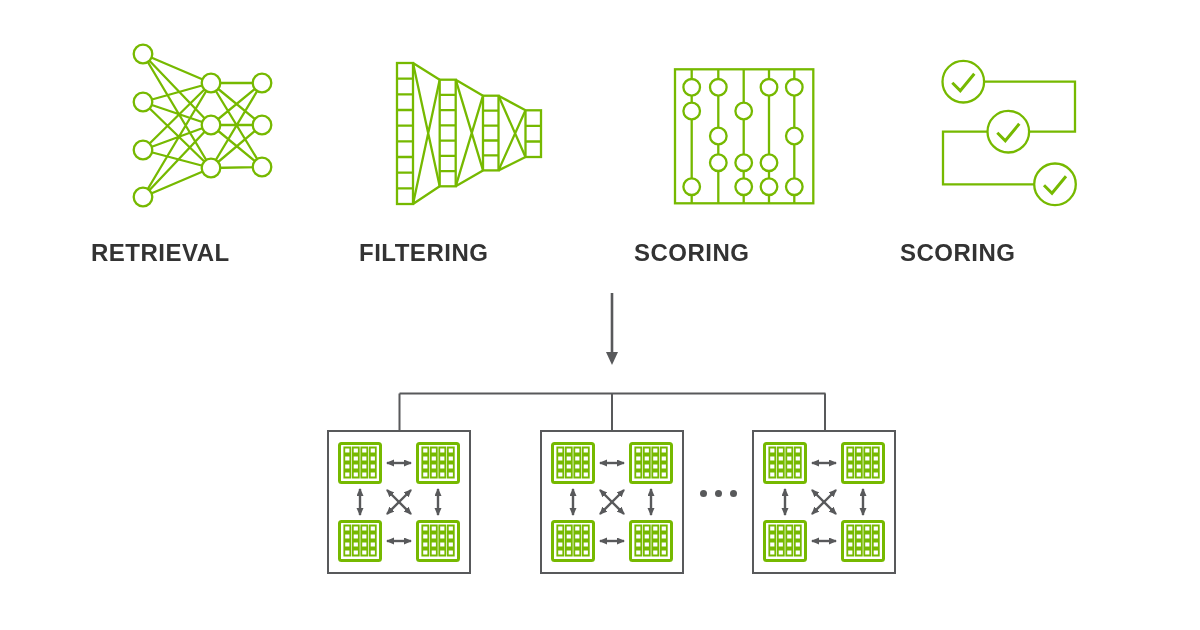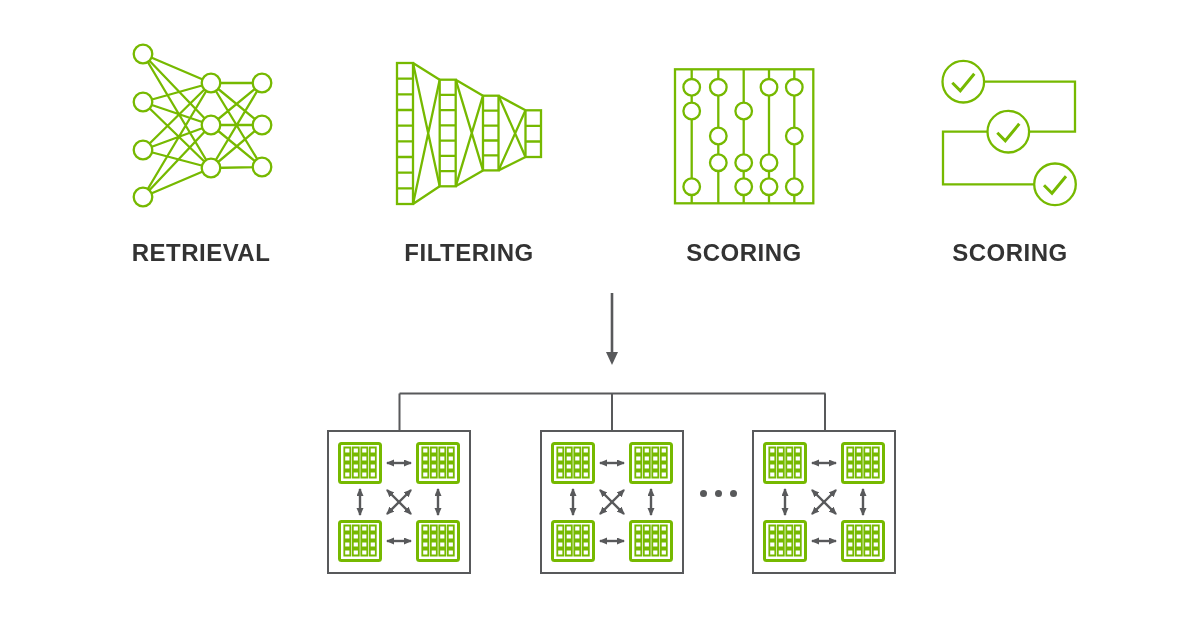--- a/index.html
+++ b/index.html
@@ -5,21 +5,21 @@
   :root{
     --green:#76B900; --gray:#58595B; --text:#333333; --bg:#FFFFFF;
   }
   html,body{margin:0;padding:0;background:#e9e9e9;}
   .canvas{
     position:relative;width:1200px;height:630px;background:var(--bg);
     overflow:hidden;font-family:"Liberation Sans",sans-serif;
   }
   .abs{position:absolute;}
   .stage-label{
-    position:absolute;top:239px;width:220px;text-align:center;
+    position:absolute;top:239px;width:220px;text-align:left;
     font-weight:700;font-size:24px;letter-spacing:0.5px;color:var(--text);
     font-family:"Liberation Sans",sans-serif;
   }
   
   .gs{stroke:var(--green);stroke-width:2.3;fill:none;}
   .gf{fill:#fff;stroke:var(--green);stroke-width:2.3;}
   .chip-border{fill:#fff;stroke:var(--green);stroke-width:3;}
   .chip-cells{fill:#fff;stroke:var(--green);stroke-width:1.8;}
   
   .dk{stroke:var(--gray);stroke-width:2;fill:none;}

